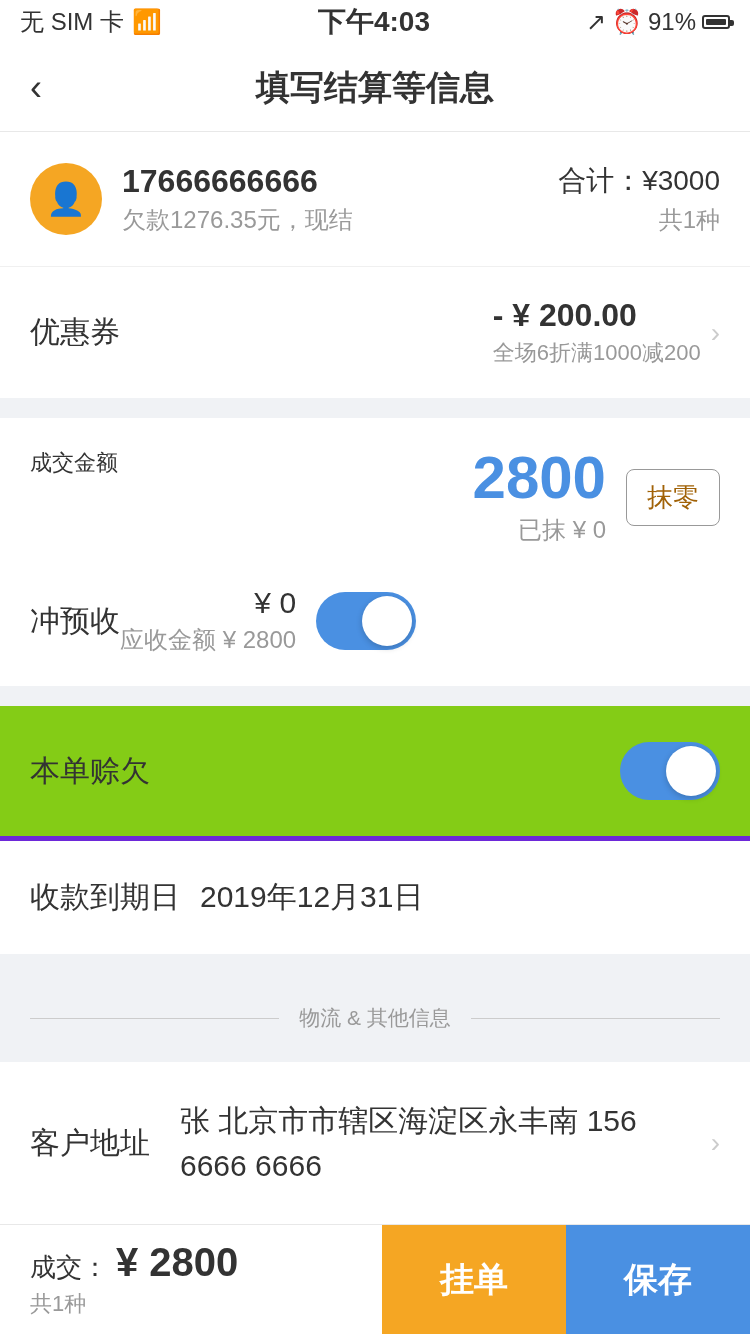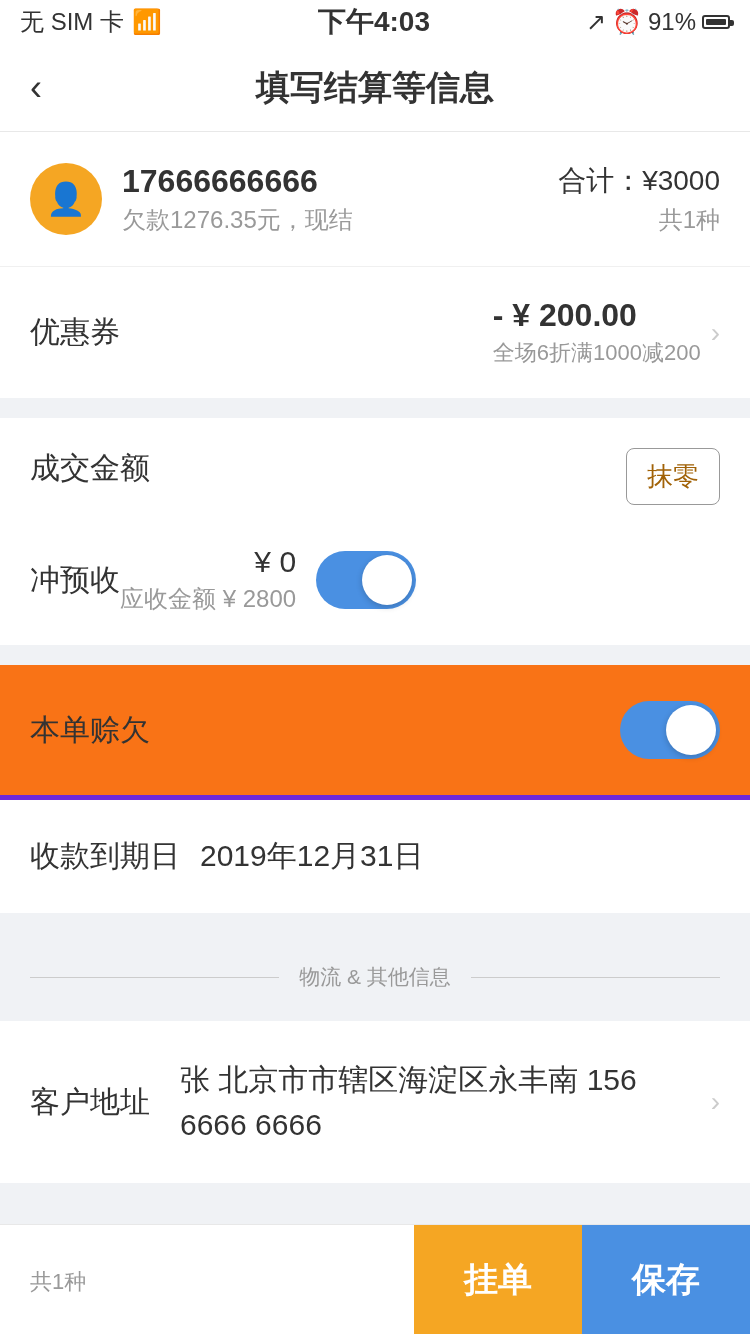--- a/index.html
+++ b/index.html
@@ -116,21 +116,21 @@
     .chevron-icon { font-size: 28px; color: #ccc; }
 
     
     .amount-row {
       display: flex;
       align-items: flex-start;
       justify-content: space-between;
       padding: 30px 30px 20px;
       background: #fff;
     }
-    .amount-label { font-size: 30px; color: #333; }
+    .amount-label { font-size: 22px; color: #333; }
     .amount-right { display: flex; align-items: center; gap: 20px; }
     .amount-value { font-size: 60px; font-weight: 700; color: #4a90e2; line-height: 1; }
     .amount-erased { font-size: 24px; color: #999; text-align: right; margin-top: 6px; }
     .round-btn {
       border: 1.5px solid #999;
       border-radius: 8px;
       padding: 10px 20px;
       font-size: 26px;
       color: #a16207;
       background: #fff;
@@ -172,21 +172,21 @@
       right: 4px;
       box-shadow: 0 2px 6px rgba(0,0,0,0.2);
     }
 
     
     .debt-row {
       display: flex;
       align-items: center;
       justify-content: space-between;
       padding: 36px 30px;
-      background: #f97316;
+      background: #84cc16;
     }
     .debt-label { font-size: 30px; color: #333; }
 
     
     .due-date-row {
       display: flex;
       align-items: center;
       padding: 36px 30px;
       background: #fff;
       border-top: 5px solid #6d28d9;
@@ -252,21 +252,21 @@
     }
     .footer-summary-top {
       display: flex;
       align-items: baseline;
       gap: 8px;
     }
     .footer-deal-label { font-size: 26px; color: #333; }
     .footer-deal-amount { font-size: 40px; font-weight: 700; color: #333; }
     .footer-count { font-size: 22px; color: #999; margin-top: 4px; }
     .footer-btn {
-      width: 168px;
+      width: 184px;
       display: flex;
       align-items: center;
       justify-content: center;
       font-size: 34px;
       font-weight: 600;
       color: #fff;
       cursor: pointer;
     }
     .footer-btn-hang { background: #f5a623; }
     .footer-btn-save { background: #4a90e2; }
@@ -328,20 +328,24 @@
     </div>
     <span class="chevron-icon">›</span>
   </div>
 </div>
 
 <div class="section-divider"></div>
 
 <div class="amount-row">
   <div class="amount-label">成交金额</div>
   <div class="amount-right">
+    <div class="amount-col">
+      <div class="amount-value">2800</div>
+      <div class="amount-erased">已抹  ¥ 0</div>
+    </div>
     <button class="round-btn">抹零</button>
   </div>
 </div>
 
 <div class="prepay-row">
   <div class="prepay-label">冲预收</div>
   <div class="prepay-right">
     <div class="prepay-amount-col">
       <div class="prepay-amount">¥ 0</div>
       <div class="prepay-receivable">应收金额 ¥ 2800</div>
@@ -377,17 +381,21 @@
 <div class="address-row">
   <div class="address-label">客户地址</div>
   <div class="address-value">张 北京市市辖区海淀区永丰南 156 6666 6666</div>
   <span class="address-chevron">›</span>
 </div>
 
 <div class="bottom-area"></div>
 
 <div class="footer-bar">
   <div class="footer-summary">
+    <div class="footer-summary-top">
+      <span class="footer-deal-label">成交：</span>
+      <span class="footer-deal-amount">¥ 2800</span>
+    </div>
     <div class="footer-count">共1种</div>
   </div>
   <div class="footer-btn footer-btn-hang">挂单</div>
   <div class="footer-btn footer-btn-save">保存</div>
 </div>
 
 </body></html>

